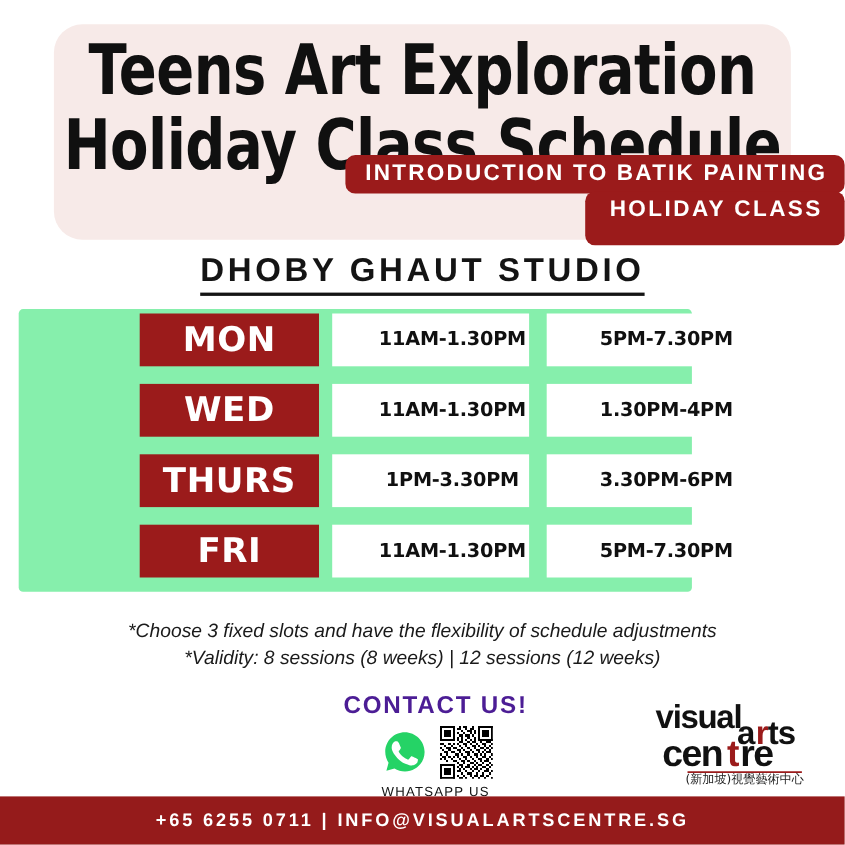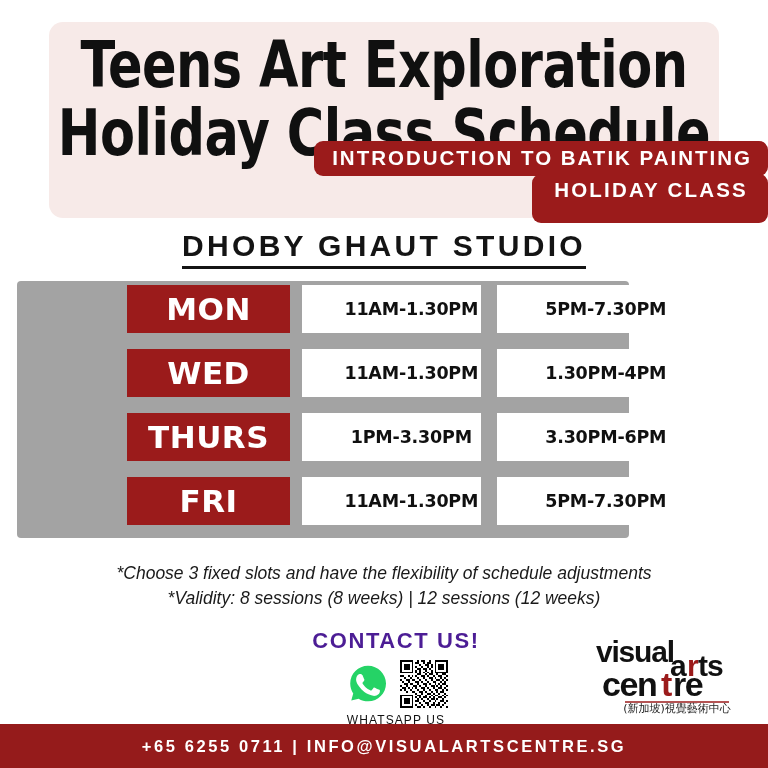--- a/index.html
+++ b/index.html
@@ -17,21 +17,21 @@
   }
 
   
   .header-panel {
     position: absolute;
     left: 49px;
     top: 22px;
     width: 670px;
     height: 196px;
     background: #f7eae8;
-    border-radius: 14px;
+    border-radius: 26px;
   }
   .title-block {
     position: absolute;
     left: 0;
     top: 10px;
     width: 670px;
     text-align: center;
   }
   .title-line {
     font-family: "DejaVu Sans", sans-serif;
@@ -96,21 +96,21 @@
     white-space: nowrap;
   }
 
   
   .schedule-panel {
     position: absolute;
     left: 17px;
     top: 281px;
     width: 612px;
     height: 257px;
-    background: #a3a3a3;
+    background: #86efac;
     border-radius: 4px;
   }
   .schedule-table {
     position: absolute;
     left: 110px;
     top: 4px;
     width: 548px;
   }
   .sched-row {
     display: flex;

